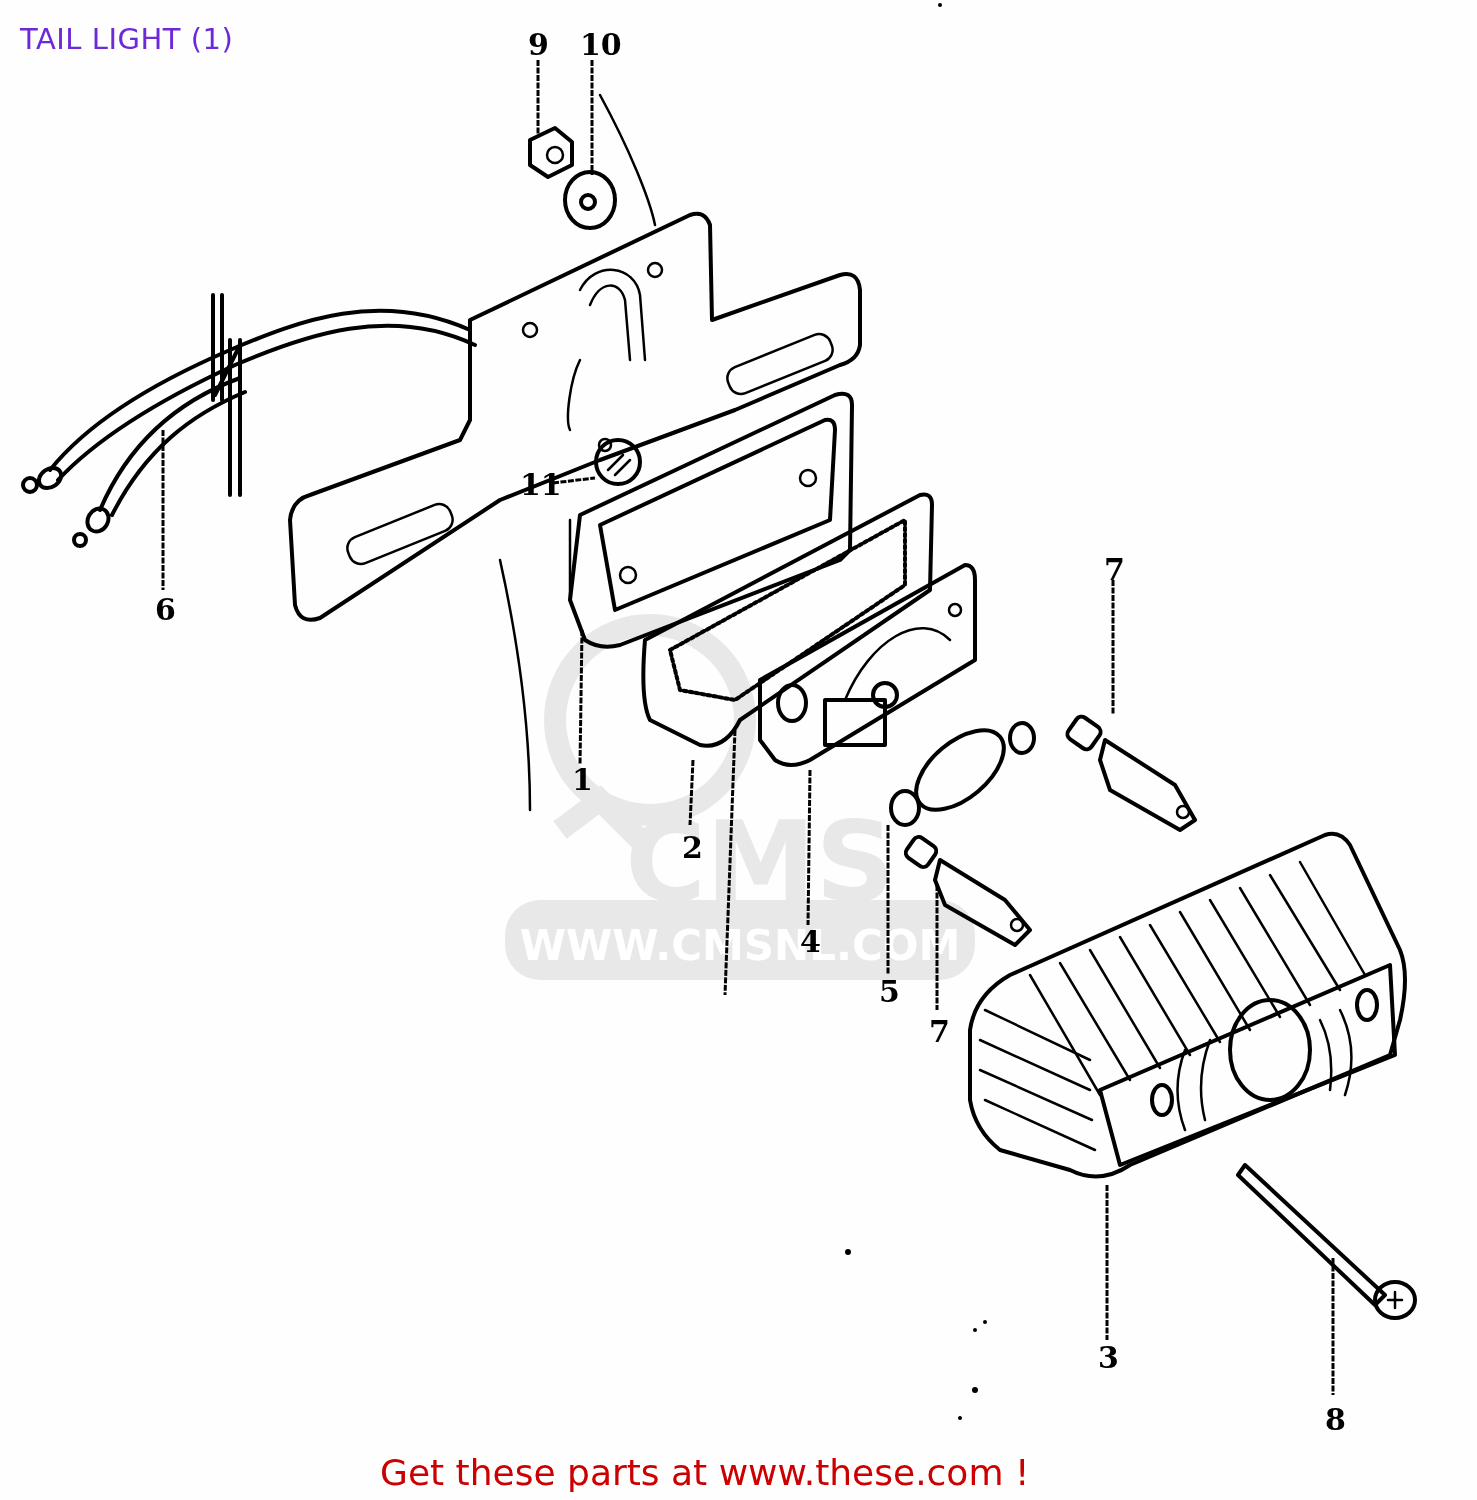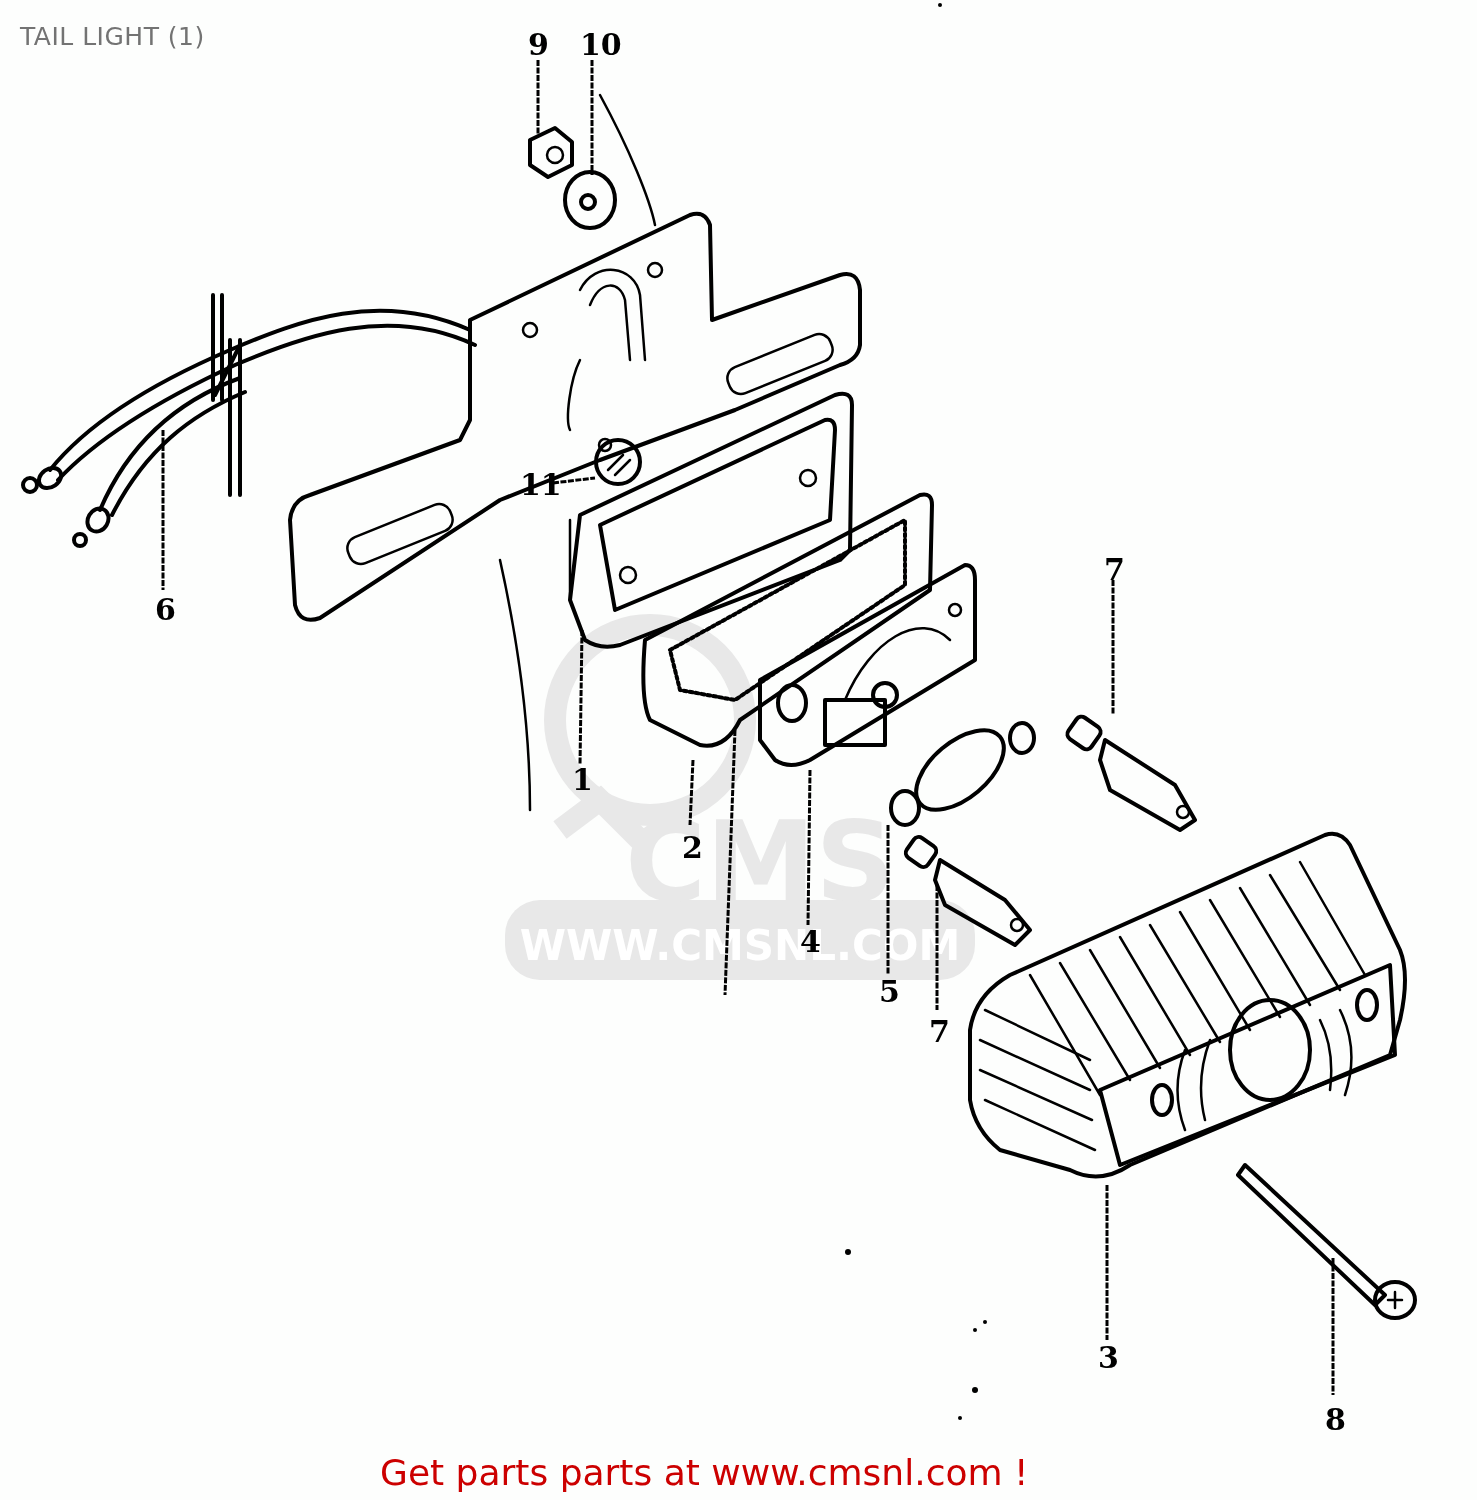--- a/index.html
+++ b/index.html
@@ -1,18 +1,18 @@
 <!DOCTYPE html>
 <html><head>
 <meta charset="utf-8">
 <style>
   html, body { margin:0; padding:0; background:#fdfefd; }
   body { width:1477px; height:1500px; position:relative; overflow:hidden;
          font-family:"DejaVu Sans", sans-serif; }
-  .title { position:absolute; left:20px; top:22px; font-size:25px; color:#737373;
+  .title { position:absolute; left:20px; top:22px; font-size:29px; color:#6d28d9;
            letter-spacing:0.5px; }
   .footer { position:absolute; left:380px; top:1452px; font-size:36px; color:#cc0000;
             text-decoration:none; white-space:nowrap; }
   svg.diagram { position:absolute; left:0; top:0; }
   .lbl { font-family:"DejaVu Serif", serif; font-weight:bold; font-size:30px; fill:#000; }
   .wm { font-family:"DejaVu Sans", sans-serif; font-weight:bold; fill:#ffffff; }
   .stroke { fill:none; stroke:#000; stroke-width:4; stroke-linejoin:round; stroke-linecap:round; }
   .thin { fill:none; stroke:#000; stroke-width:2.5; stroke-linecap:round; }
   .leader { fill:none; stroke:#000; stroke-width:3; stroke-dasharray:6 1.5; }
   .part { cursor:pointer; }
@@ -167,13 +167,13 @@
   <g>
     <circle cx="848" cy="1252" r="3" fill="#000"></circle>
     <circle cx="975" cy="1330" r="2" fill="#000"></circle>
     <circle cx="985" cy="1322" r="2" fill="#000"></circle>
     <circle cx="975" cy="1390" r="3" fill="#000"></circle>
     <circle cx="960" cy="1418" r="2" fill="#000"></circle>
     <circle cx="940" cy="5" r="2" fill="#000"></circle>
   </g>
 </svg>
 
-<a class="footer">Get parts parts at www.cmsnl.com !</a>
+<a class="footer">Get these parts at www.these.com !</a>
 
 </body></html>

